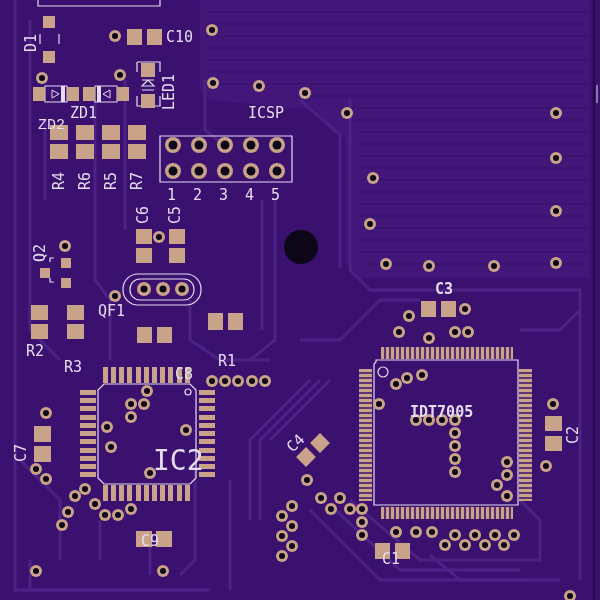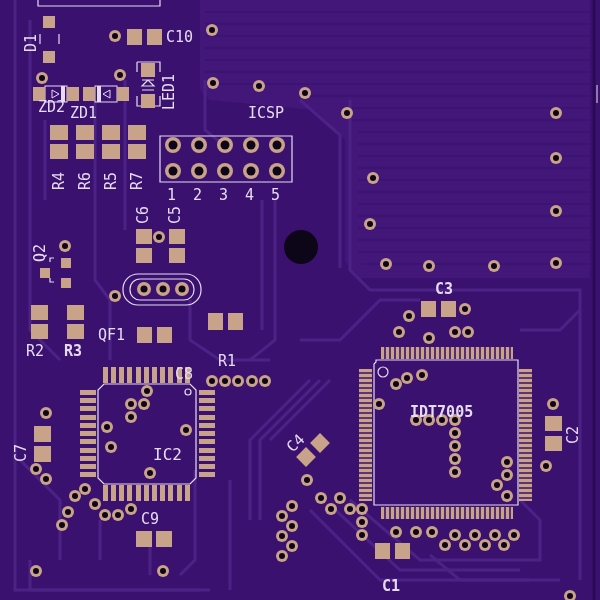--- a/index.html
+++ b/index.html
@@ -1,19 +1,19 @@
 <!DOCTYPE html>
 <html><head>
 <meta charset="utf-8">
 <style>
   html,body{margin:0;padding:0;background:#3a0f6e;}
   #board{position:relative;width:600px;height:600px;overflow:hidden;background:#3b116f;font-family:"DejaVu Sans Mono","Liberation Mono",monospace;}
   svg{position:absolute;left:0;top:0;}
   .lbl{position:absolute;color:#e6dcf2;font-size:15px;line-height:1;white-space:nowrap;}
-  .lbl.big{font-size:16px;}
+  .lbl.big{font-size:28px;}
   .vert{transform-origin:left top;transform:rotate(-90deg);}
 </style>
 </head>
 <body>
 
 <div id="board">
 <svg width="600" height="600" viewBox="0 0 600 600">
 
   <path d="M200 0 L590 0 L590 278 L360 278 L345 262 L345 140 L315 110 L210 100 L200 90 Z" fill="#431779"></path>
   <g stroke="#35106a" stroke-width="1">
@@ -460,41 +460,41 @@
         <circle cx="465" cy="545" r="3"></circle>
         <circle cx="485" cy="545" r="3"></circle>
         <circle cx="504" cy="545" r="3"></circle>
     <circle cx="570" cy="596" r="3"></circle>
   </g>
 </svg>
 
 <span class="lbl vert" style="left:24px;top:52px;">D1</span>
 <span class="lbl" style="left:166px;top:30px;">C10</span>
 <span class="lbl vert" style="left:162px;top:110px;">LED1</span>
-<span class="lbl" style="left:38px;top:100px;">ZD2</span>
+<span class="lbl" style="left:38px;top:118px;font-family:Liberation Mono, monospace;">ZD2</span>
 <span class="lbl" style="left:70px;top:106px;">ZD1</span>
 <span class="lbl" style="left:248px;top:106px;">ICSP</span>
 <span class="lbl vert" style="left:52px;top:190px;">R4</span>
 <span class="lbl vert" style="left:78px;top:190px;">R6</span>
 <span class="lbl vert" style="left:104px;top:190px;">R5</span>
 <span class="lbl vert" style="left:130px;top:190px;">R7</span>
 <span class="lbl" style="left:167px;top:188px;">1</span>
 <span class="lbl" style="left:193px;top:188px;">2</span>
 <span class="lbl" style="left:219px;top:188px;">3</span>
 <span class="lbl" style="left:245px;top:188px;">4</span>
 <span class="lbl" style="left:271px;top:188px;">5</span>
 <span class="lbl vert" style="left:136px;top:224px;">C6</span>
 <span class="lbl vert" style="left:168px;top:224px;">C5</span>
 <span class="lbl vert" style="left:33px;top:262px;">Q2</span>
-<span class="lbl" style="left:98px;top:304px;margin-top:24px;">QF1</span>
+<span class="lbl" style="left:98px;top:304px;">QF1</span>
 <span class="lbl" style="left:26px;top:344px;text-align:right;">R2</span>
-<span class="lbl" style="left:64px;top:344px;font-weight:bold;">R3</span>
+<span class="lbl" style="left:64px;top:360px;">R3</span>
 <span class="lbl" style="left:175px;top:328px;margin-top:39px;">C8</span>
 <span class="lbl" style="left:218px;top:334px;margin-top:20px;">R1</span>
 <span class="lbl" style="left:435px;top:282px;font-weight:bold;">C3</span>
 <span class="lbl" style="left:410px;top:405px;font-weight:bold;">IDT7005</span>
 <span class="lbl vert" style="left:566px;top:444px;">C2</span>
 <span class="lbl vert" style="left:14px;top:462px;">C7</span>
 <span class="lbl big" style="left:153px;top:447px;">IC2</span>
 <span class="lbl" style="left:287px;top:436px;transform:rotate(-45deg);">C4</span>
-<span class="lbl" style="left:141px;top:512px;">C9</span>
-<span class="lbl" style="left:382px;top:579px;font-weight:bold;">C1</span>
+<span class="lbl" style="left:141px;top:534px;">C9</span>
+<span class="lbl" style="left:382px;top:552px;">C1</span>
 </div>
 
 </body></html>

